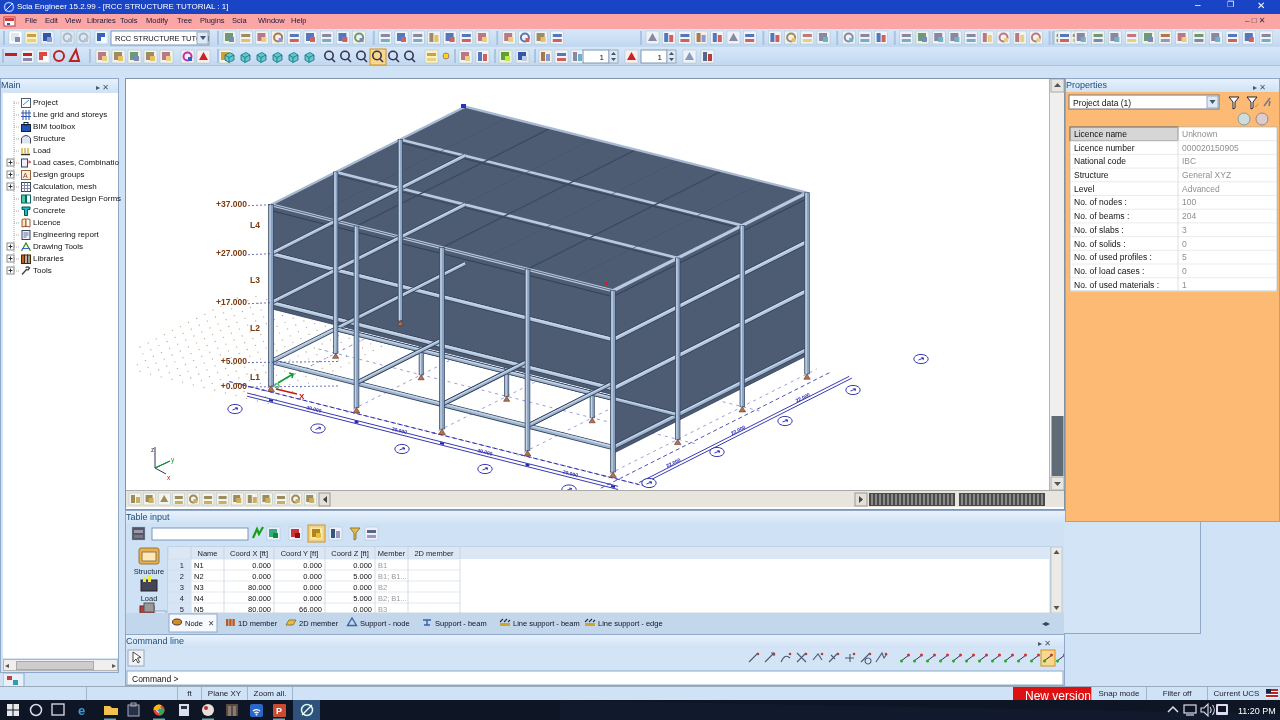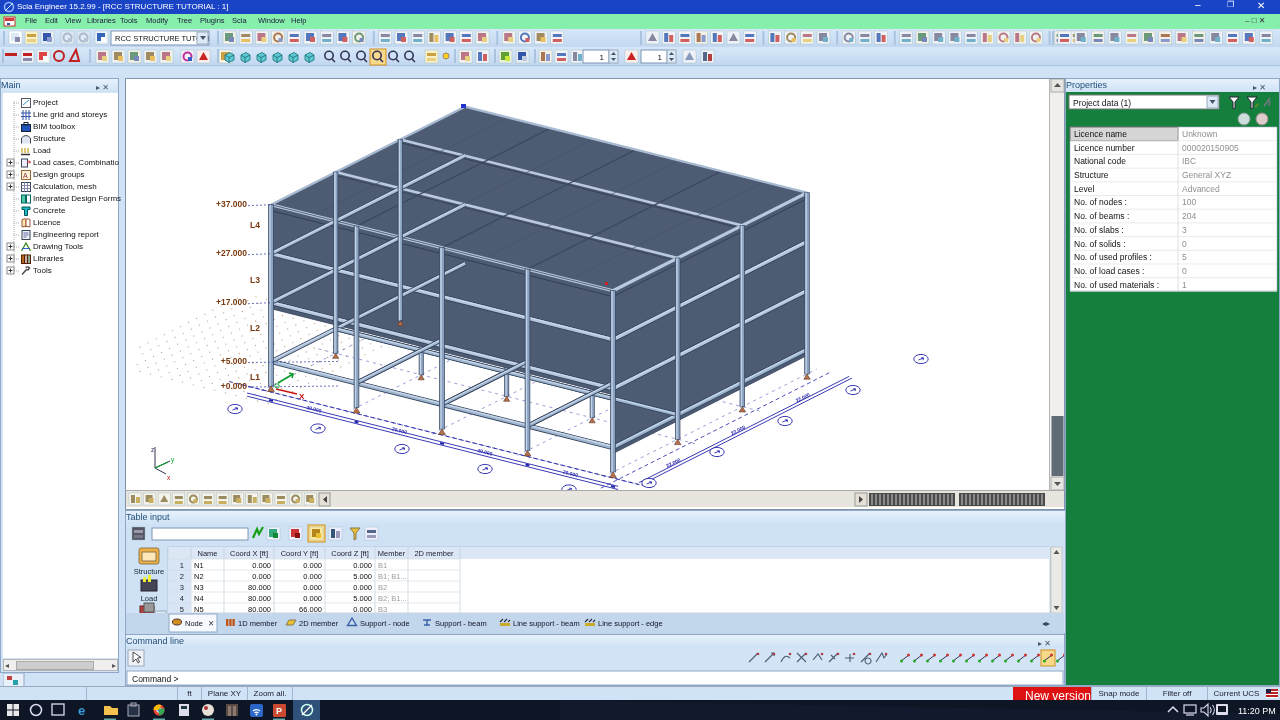--- a/index.html
+++ b/index.html
@@ -1,33 +1,33 @@
 <!DOCTYPE html>
 <html><head><meta charset="utf-8"><style>
 *{margin:0;padding:0;box-sizing:border-box}
 html,body{width:1280px;height:720px;overflow:hidden;font-family:"Liberation Sans",sans-serif;background:#cfe2f6}
 .abs{position:absolute}
 #titlebar{left:0;top:0;width:1280px;height:14px;background:#1a44c6;color:#fff;font-size:8px}
-#menubar{left:0;top:14px;width:1280px;height:15px;background:#86efac;color:#1a1a3a;font-size:7.5px}
+#menubar{left:0;top:14px;width:1280px;height:15px;background:#fca5a5;color:#1a1a3a;font-size:7.5px}
 .mi{position:absolute;top:2px}
 #tb1{left:0;top:29px;width:1280px;height:18px;background:linear-gradient(#d7e7f9,#c2d8f0)}
 #tb2{left:0;top:47px;width:1280px;height:19px;background:linear-gradient(#d7e7f9,#c2d8f0);border-bottom:1px solid #a9c3e2}
 #dockstrip{left:0;top:66px;width:1280px;height:12px;background:#cfe2f6}
 .panel{background:#d3e4f6;border:1px solid #8fa8c8}
 .phead{position:absolute;left:0;top:0;right:0;height:13px;background:linear-gradient(#e7f1fc,#cfe2f5);color:#1f4e79;font-size:9px;line-height:13px}
 .pinx{position:absolute;top:2px;width:22px;height:9px;color:#456;font-size:8px}
 #mainp{left:0;top:78px;width:119px;height:595px}
 #tree{position:absolute;left:2px;top:14px;width:115px;height:565px;background:#fff;font-size:8px;color:#111}
 .ti{position:absolute;left:30px;white-space:nowrap}
 #vp{left:125px;top:78px;width:940px;height:432px;background:#fff;border:1px solid #7f94a8}
 #vpbot{position:absolute;left:0px;top:411px;width:938px;height:17px;background:#e8e5df;border-top:1px solid #aaa}
 #vscroll{position:absolute;left:923px;top:0;width:15px;height:411px;background:#f0efee;border-left:1px solid #b5b5b5}
 #tinput{left:125px;top:510px;width:1076px;height:124px;background:#d3e4f6;border:1px solid #8fa8c8}
 #cmd{left:125px;top:634px;width:940px;height:52px;background:#d3e4f6;border:1px solid #8fa8c8}
-#props{left:1065px;top:78px;width:215px;height:608px;background:#15803d;border:1px solid #8fa8c8}
+#props{left:1065px;top:78px;width:215px;height:444px;background:#fdba74;border:1px solid #8fa8c8}
 #status{left:0;top:686px;width:1280px;height:14px;background:#cfe2f6;font-size:8px;color:#223;border-top:1px solid #9ab}
 .scell{position:absolute;top:0;height:14px;border-left:1px solid #9fb6d0;padding:2px 0 0 0;text-align:center}
 #taskbar{left:0;top:700px;width:1280px;height:20px;background:#0e1626}
 </style></head><body>
 <div id="titlebar" class="abs">
     <svg width="14" height="14" style="position:absolute;left:2px;top:0">
       <circle cx="7" cy="7" r="4.5" fill="none" stroke="#9ab8ff" stroke-width="1.5"></circle>
       <path d="M3 11 L11 3" stroke="#cfe" stroke-width="1"></path>
     </svg>
     <div class="abs" style="left:17px;top:2px">Scia Engineer 15.2.99 - [RCC STRUCTURE TUTORIAL : 1]</div>

